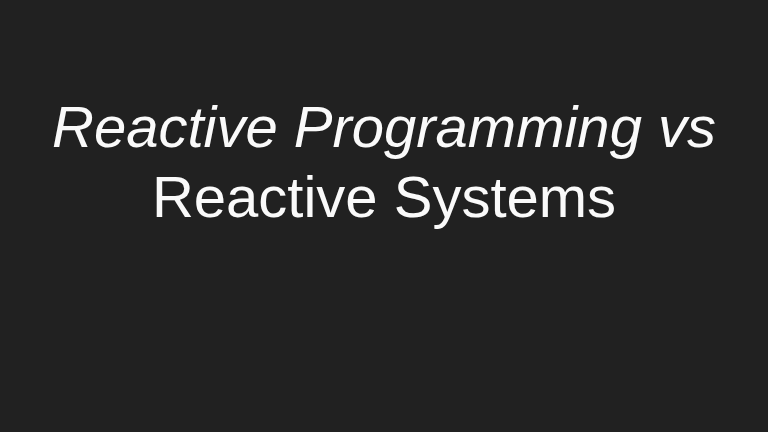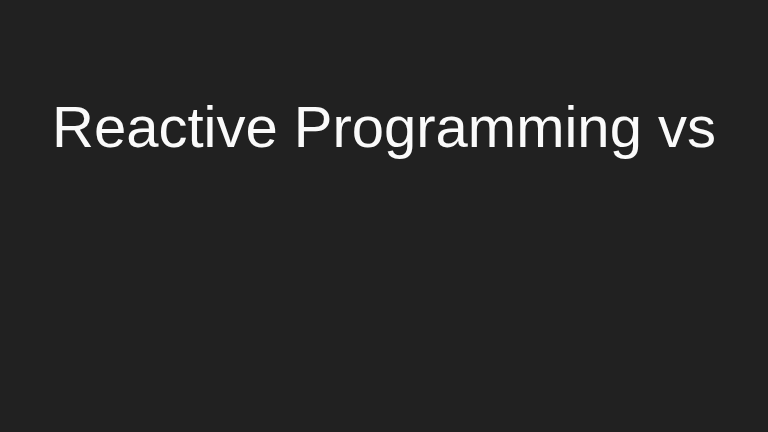--- a/index.html
+++ b/index.html
@@ -44,16 +44,17 @@
     letter-spacing: 0px;
     white-space: nowrap;
   }
 </style>
 </head>
 <body>
 
 <div class="slide" style="background-color: rgb(33, 33, 33);">
 
   <div class="title-block">
-    <span class="title-line" style="color: rgb(250, 250, 250);">Reactive Programming vs</span>
+    <span class="title-line" style="color: rgb(250, 250, 250); font-style: italic;">Reactive Programming vs</span>
+    <span class="title-line" style="color: rgb(250, 250, 250);">Reactive Systems</span>
   </div>
 
 </div>
 
 </body></html>

